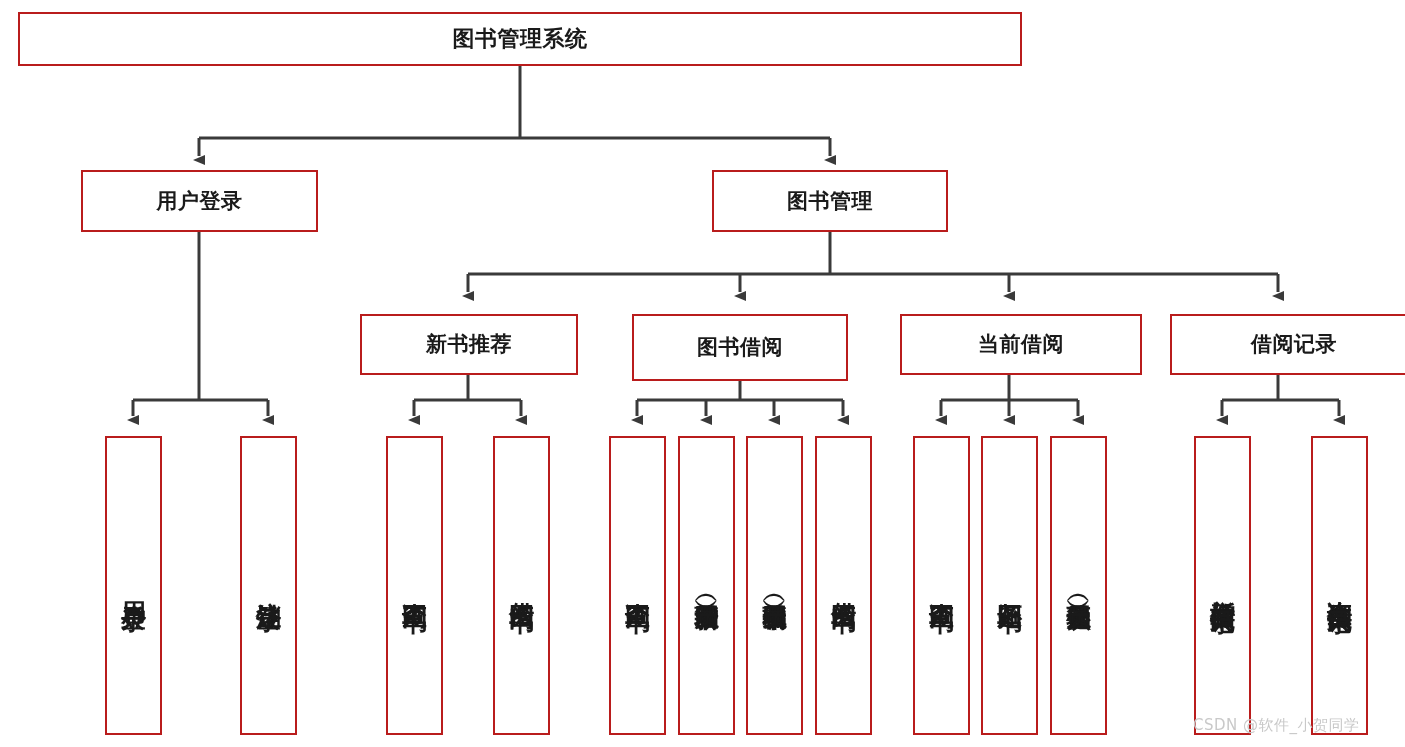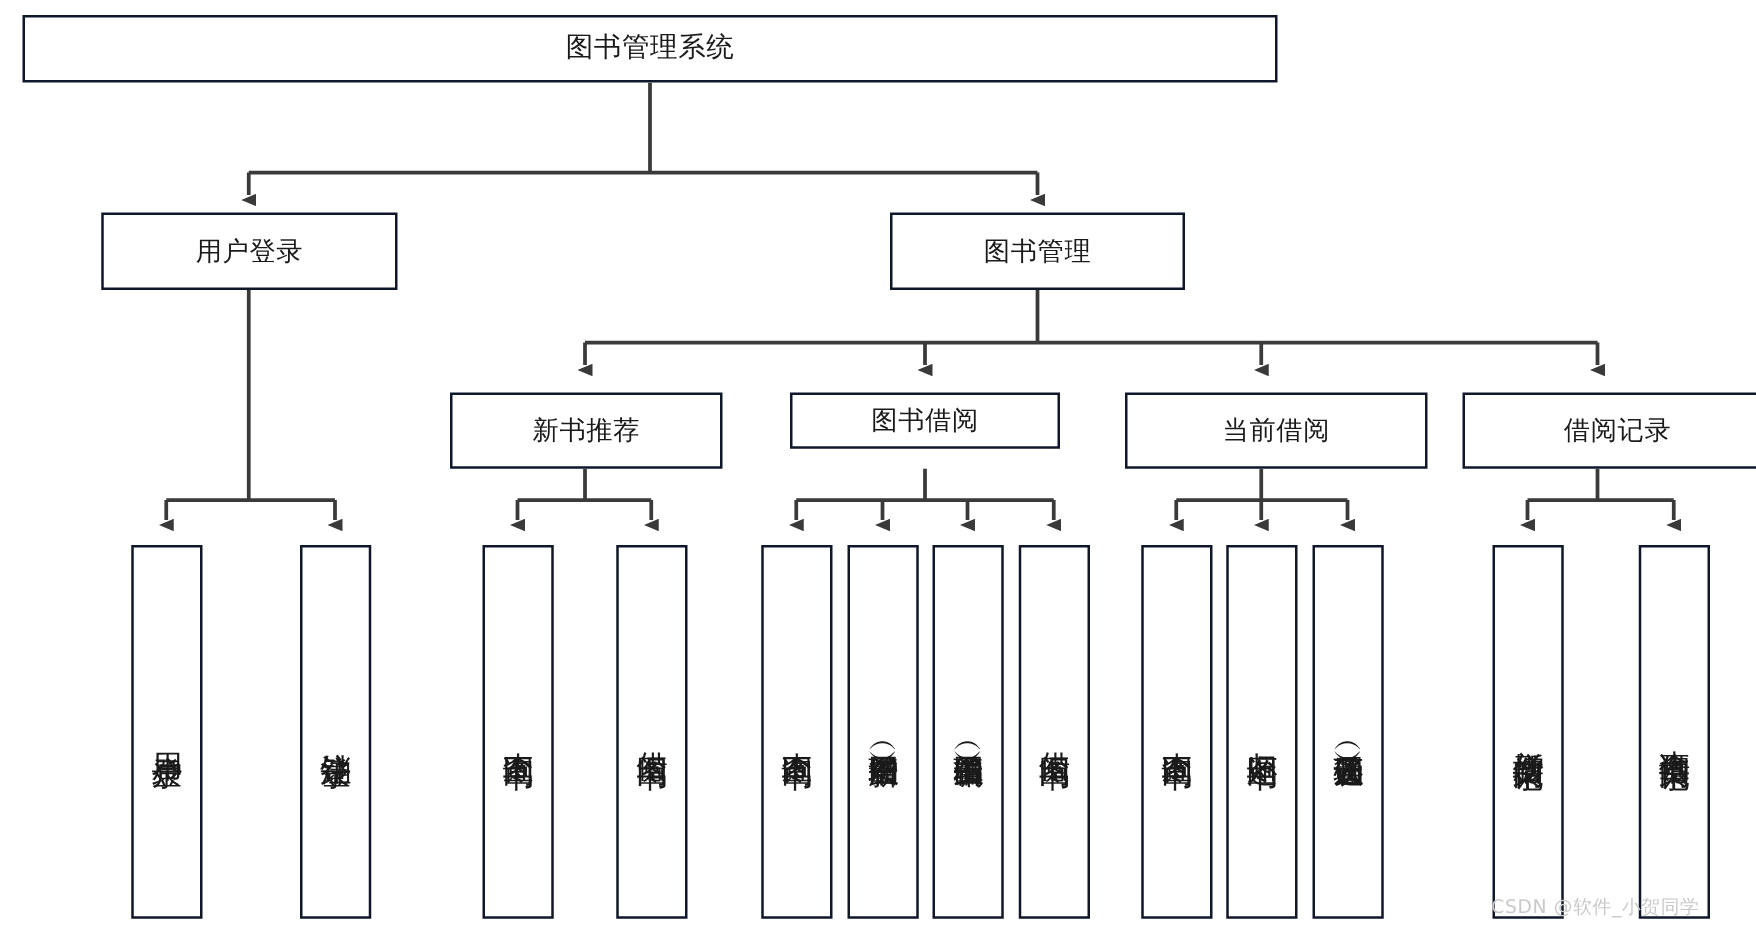--- a/index.html
+++ b/index.html
@@ -21,26 +21,27 @@
     position: absolute;
     left: 0;
     top: 0;
     width: 1405px;
     height: 747px;
     pointer-events: none;
   }
   .node {
     position: absolute;
     box-sizing: border-box;
-    border: 2px solid #0f172a;
+    border: 2px solid #b91c1c;
     background: #ffffff;
     display: flex;
     align-items: center;
     justify-content: center;
     color: #1a1a1a;
+    font-weight: bold;
   }
   .node .label {
     display: block;
     text-align: center;
     line-height: 1.15;
     white-space: nowrap;
   }
   
   .node.horiz .label {
     font-size: 21px;
@@ -136,21 +137,21 @@
   <div class="node horiz" style="left:81px; top:170px; width:237px; height:62px;">
     <span class="label">用户登录</span>
   </div>
   <div class="node horiz" style="left:712px; top:170px; width:236px; height:62px;">
     <span class="label">图书管理</span>
   </div>
 
   <div class="node horiz" style="left:360px; top:314px; width:218px; height:61px;">
     <span class="label">新书推荐</span>
   </div>
-  <div class="node horiz" style="left:632px; top:314px; width:216px; height:45px;">
+  <div class="node horiz" style="left:632px; top:314px; width:216px; height:67px;">
     <span class="label">图书借阅</span>
   </div>
   <div class="node horiz" style="left:900px; top:314px; width:242px; height:61px;">
     <span class="label">当前借阅</span>
   </div>
   <div class="node horiz" style="left:1170px; top:314px; width:248px; height:61px;">
     <span class="label">借阅记录</span>
   </div>
 
   <div class="node vert" style="left:105px; top:436px; width:57px; height:299px;">

